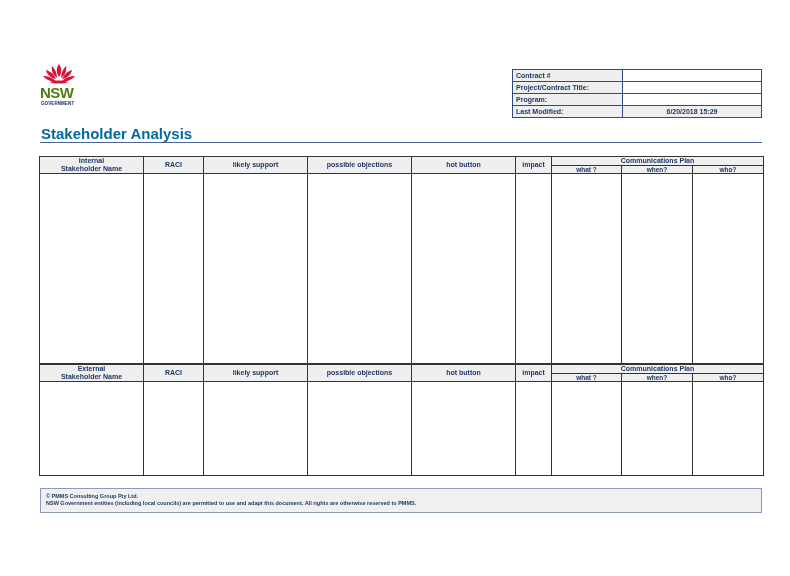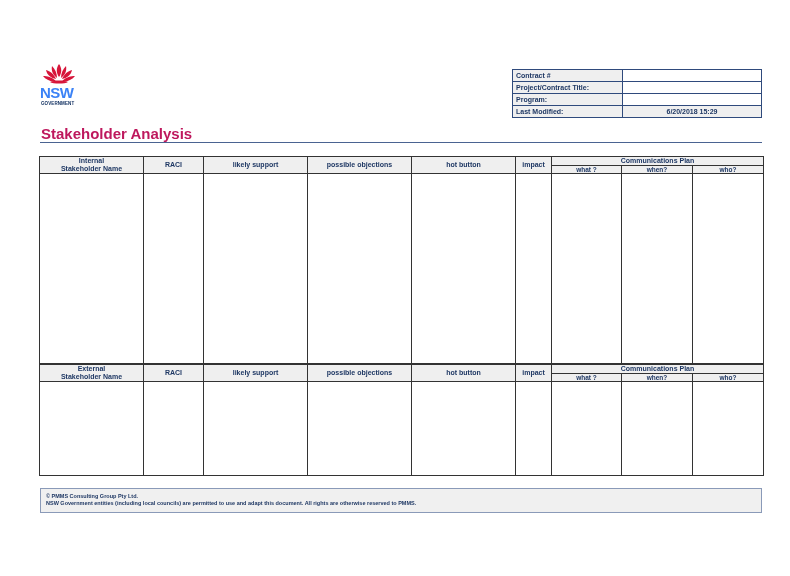--- a/index.html
+++ b/index.html
@@ -2,30 +2,30 @@
 <html><head>
   <meta charset="utf-8">
   <style>
     html, body { margin:0; padding:0; }
     body {
       width:790px; height:576px; background:#ffffff; position:relative; overflow:hidden;
       font-family:"Liberation Sans", sans-serif; color:#1f3864;
     }
     .logo { position:absolute; left:40px; top:63px; width:56px; height:48px; }
     .logo svg { display:block; }
-    .logo .nsw { position:absolute; left:0; top:22px; font-weight:bold; font-size:15px; color:#3b82f6; letter-spacing:-0.5px; line-height:15px; }
+    .logo .nsw { position:absolute; left:0; top:22px; font-weight:bold; font-size:15px; color:#4d7c0f; letter-spacing:-0.5px; line-height:15px; }
     .logo .gov { position:absolute; left:1px; top:38px; font-size:4.5px; font-weight:bold; color:#0a2a5c; letter-spacing:0.1px; }
 
     .meta { position:absolute; left:512px; top:69px; border-collapse:collapse; width:250px; }
     .meta td { border:1px solid #2f4a7c; height:11px; padding:0 3px; font-size:7px; font-weight:bold; color:#1f3864; line-height:10px; }
     .meta td.lbl { background:#efefef; width:103px; }
     .meta td.val { background:#fff; text-align:center; }
     .meta tr:last-child td.val { background:#efefef; }
 
-    .title { position:absolute; left:41px; top:125px; font-size:15px; font-weight:bold; color:#be185d;text-align:right; }
+    .title { position:absolute; left:41px; top:125px; font-size:15px; font-weight:bold; color:#0369a1;text-align:right; }
     .title-rule { position:absolute; left:40px; top:142px; width:722px; height:1px; background:#4a6391; }
 
     .grid { position:absolute; left:39px; border-collapse:collapse; table-layout:fixed; width:724px; }
     .grid td, .grid th { border:1px solid #333; padding:0; }
     .grid th { background:#efefef; font-size:7px; font-weight:bold; color:#1f3864; line-height:8px; text-align:center; }
     .grid .sub th { font-size:6.5px; height:7px; line-height:7px; }
     .grid td { background:#fff; }
     .g-int { top:156px; }
     .g-ext { top:364px; }
 

